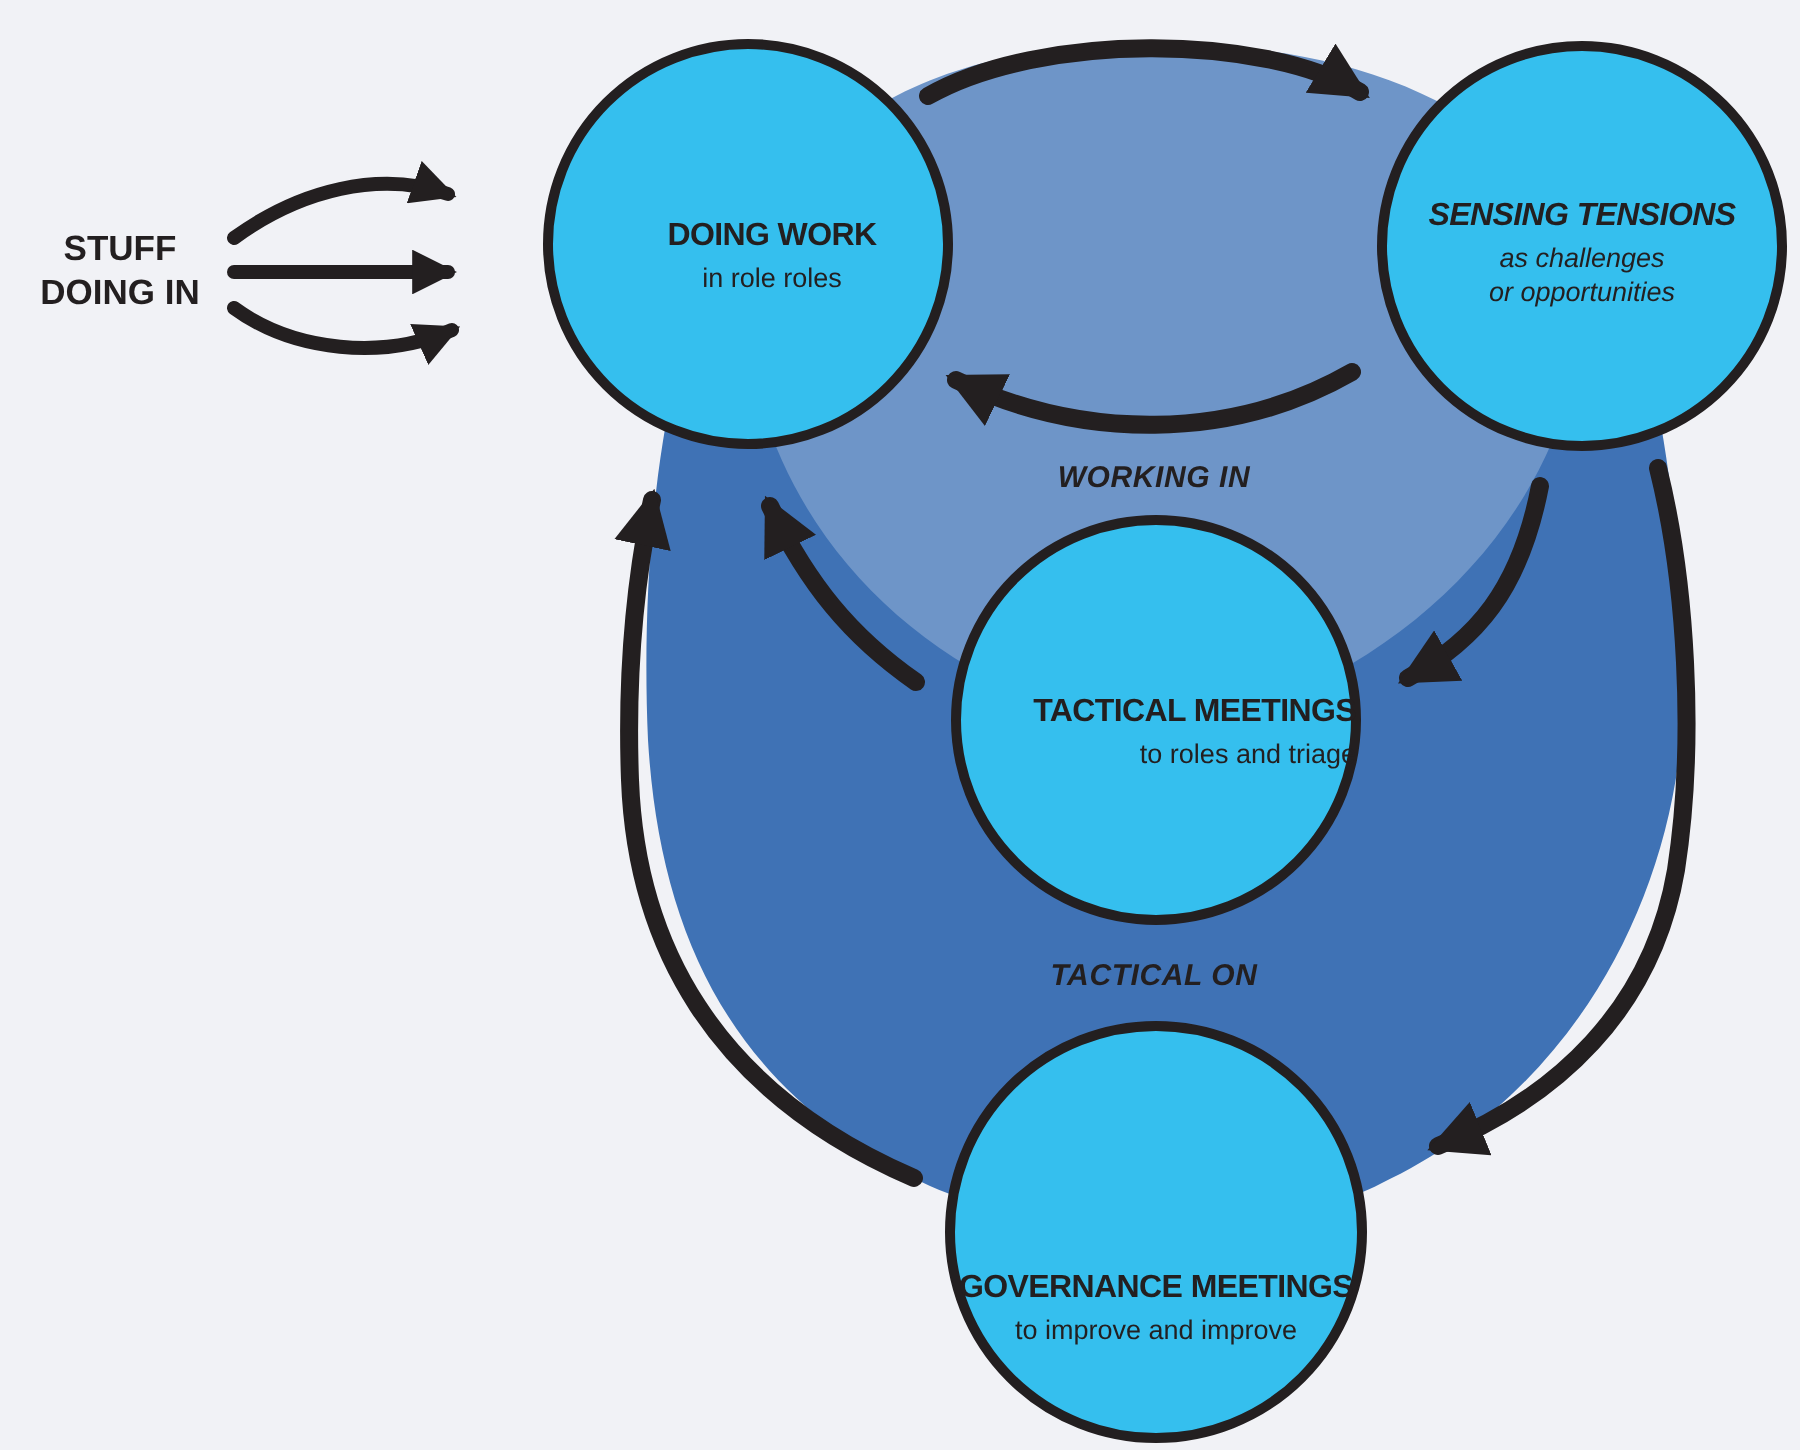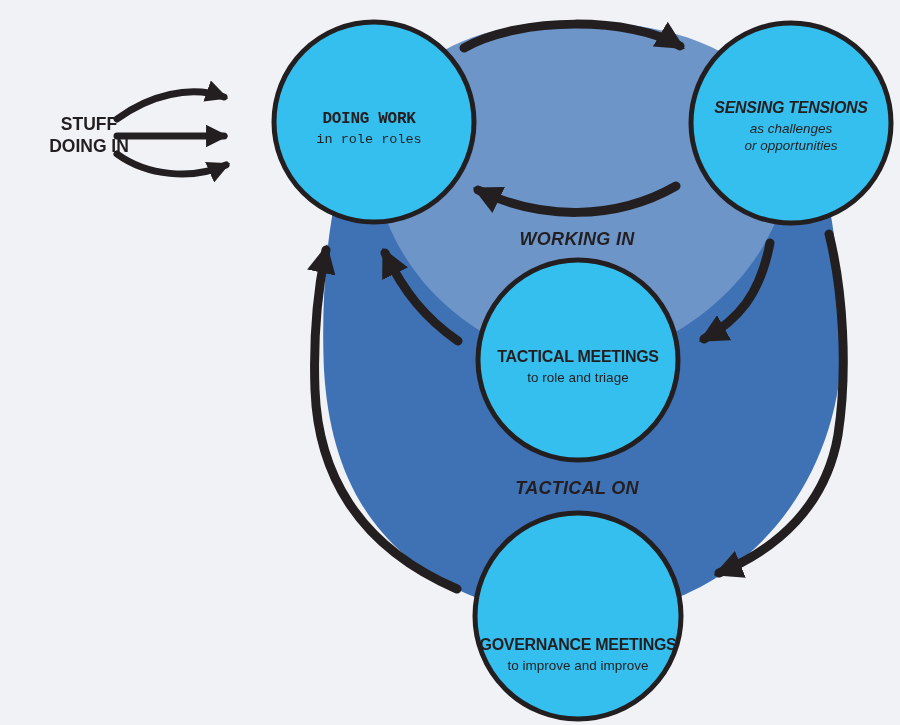--- a/index.html
+++ b/index.html
@@ -20,34 +20,33 @@
 
   
   .node-label {
     position:absolute; width:200px; transform:translate(-50%,-50%);
     text-align:center; line-height:1.15;
   }
   .node-title { font-weight:bold; font-size:16px; letter-spacing:-0.3px; }
   .node-sub { font-size:13.5px; line-height:1.22; margin-top:4px; }
   .loop-label {
     position:absolute; transform:translate(-50%,-50%);
-    font-weight:bold; font-style:italic; font-size:18px; letter-spacing:0.3px;
+    font-weight:bold; font-style:italic; font-size:15px; letter-spacing:0.3px;
     white-space:nowrap;
   }
   .input-label {
     position:absolute; left:60px; top:136px; transform:translate(-50%,-50%);
     width:120px; text-align:center; font-weight:bold; font-size:17.5px; line-height:1.25;
     white-space:nowrap;
-    margin-left:29px;
   }
 
   
-  .pos-doing      { left:369px; top:129px;font-family:Liberation Mono, monospace; }
+  .pos-doing      { left:386px; top:129px; }
   .pos-sensing    { left:791px; top:127px;font-style:italic; }
-  .pos-tactical   { left:578px; top:367px; }
+  .pos-tactical   { left:578px; top:367px;text-align:right; }
   .pos-governance { left:578px; top:655px; }
   .pos-working-in { left:577px; top:239px; }
   .pos-working-on { left:577px; top:488px; }
 </style>
 </head>
 <body>
 
 <div class="stage">
 
   <svg width="900" height="725" viewBox="0 0 900 725">
@@ -104,21 +103,21 @@
     <div class="node-title">SENSING TENSIONS</div>
     <div class="node-sub">
       <div>as challenges</div>
       <div>or opportunities</div>
     </div>
   </div>
 
   <div class="node-label pos-tactical">
     <div class="node-title">TACTICAL MEETINGS</div>
     <div class="node-sub">
-      <div>to role and triage</div>
+      <div>to roles and triage</div>
     </div>
   </div>
 
   <div class="node-label pos-governance">
     <div class="node-title">GOVERNANCE MEETINGS</div>
     <div class="node-sub">
       <div>to improve and improve</div>
     </div>
   </div>
 

